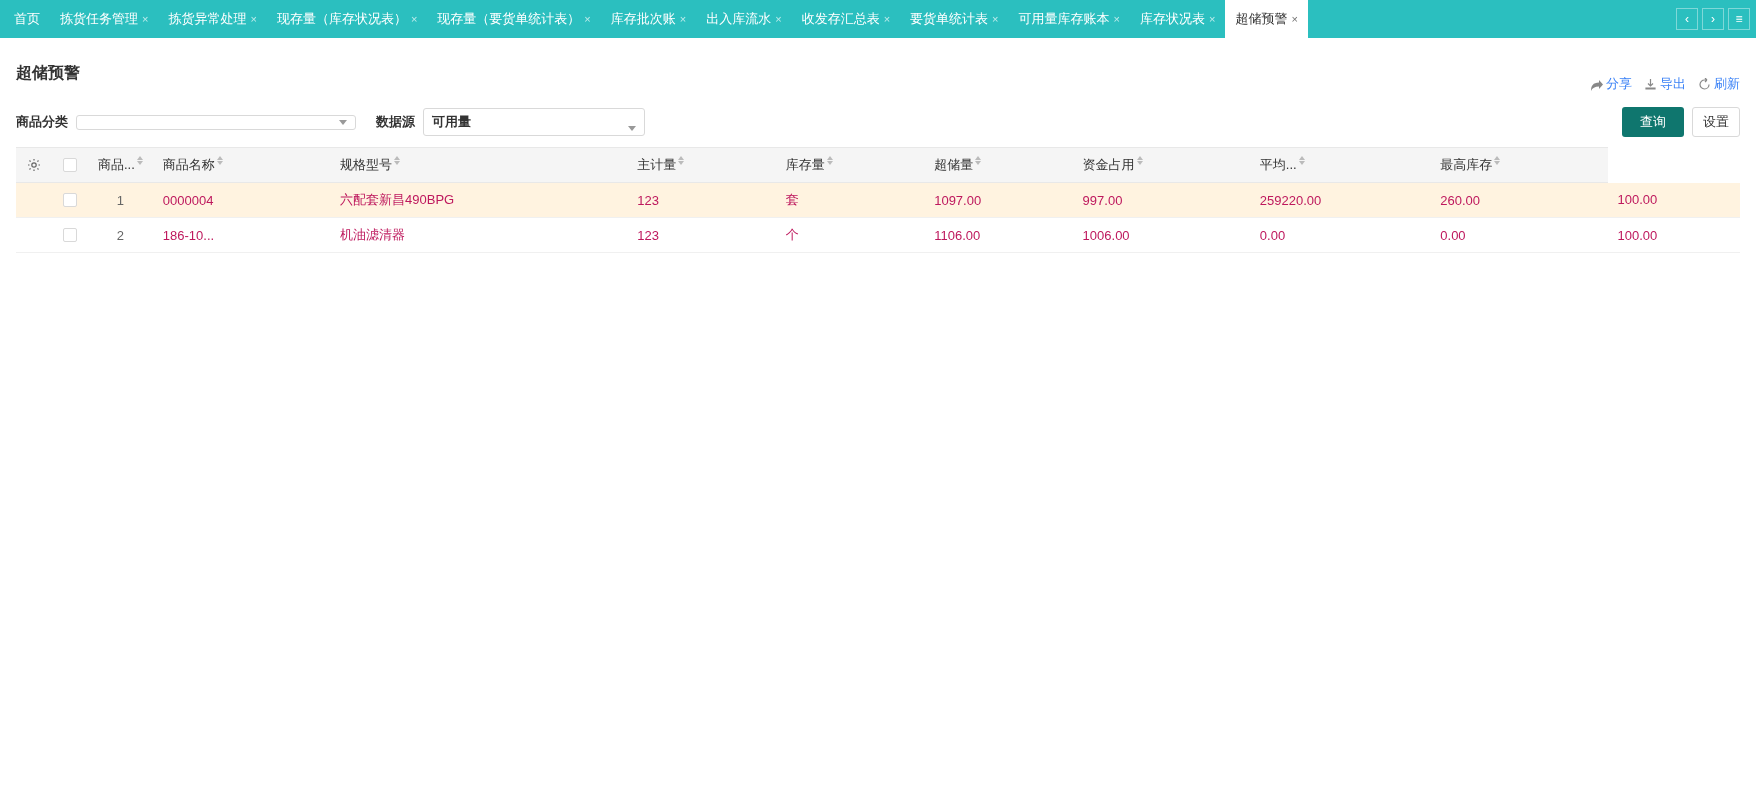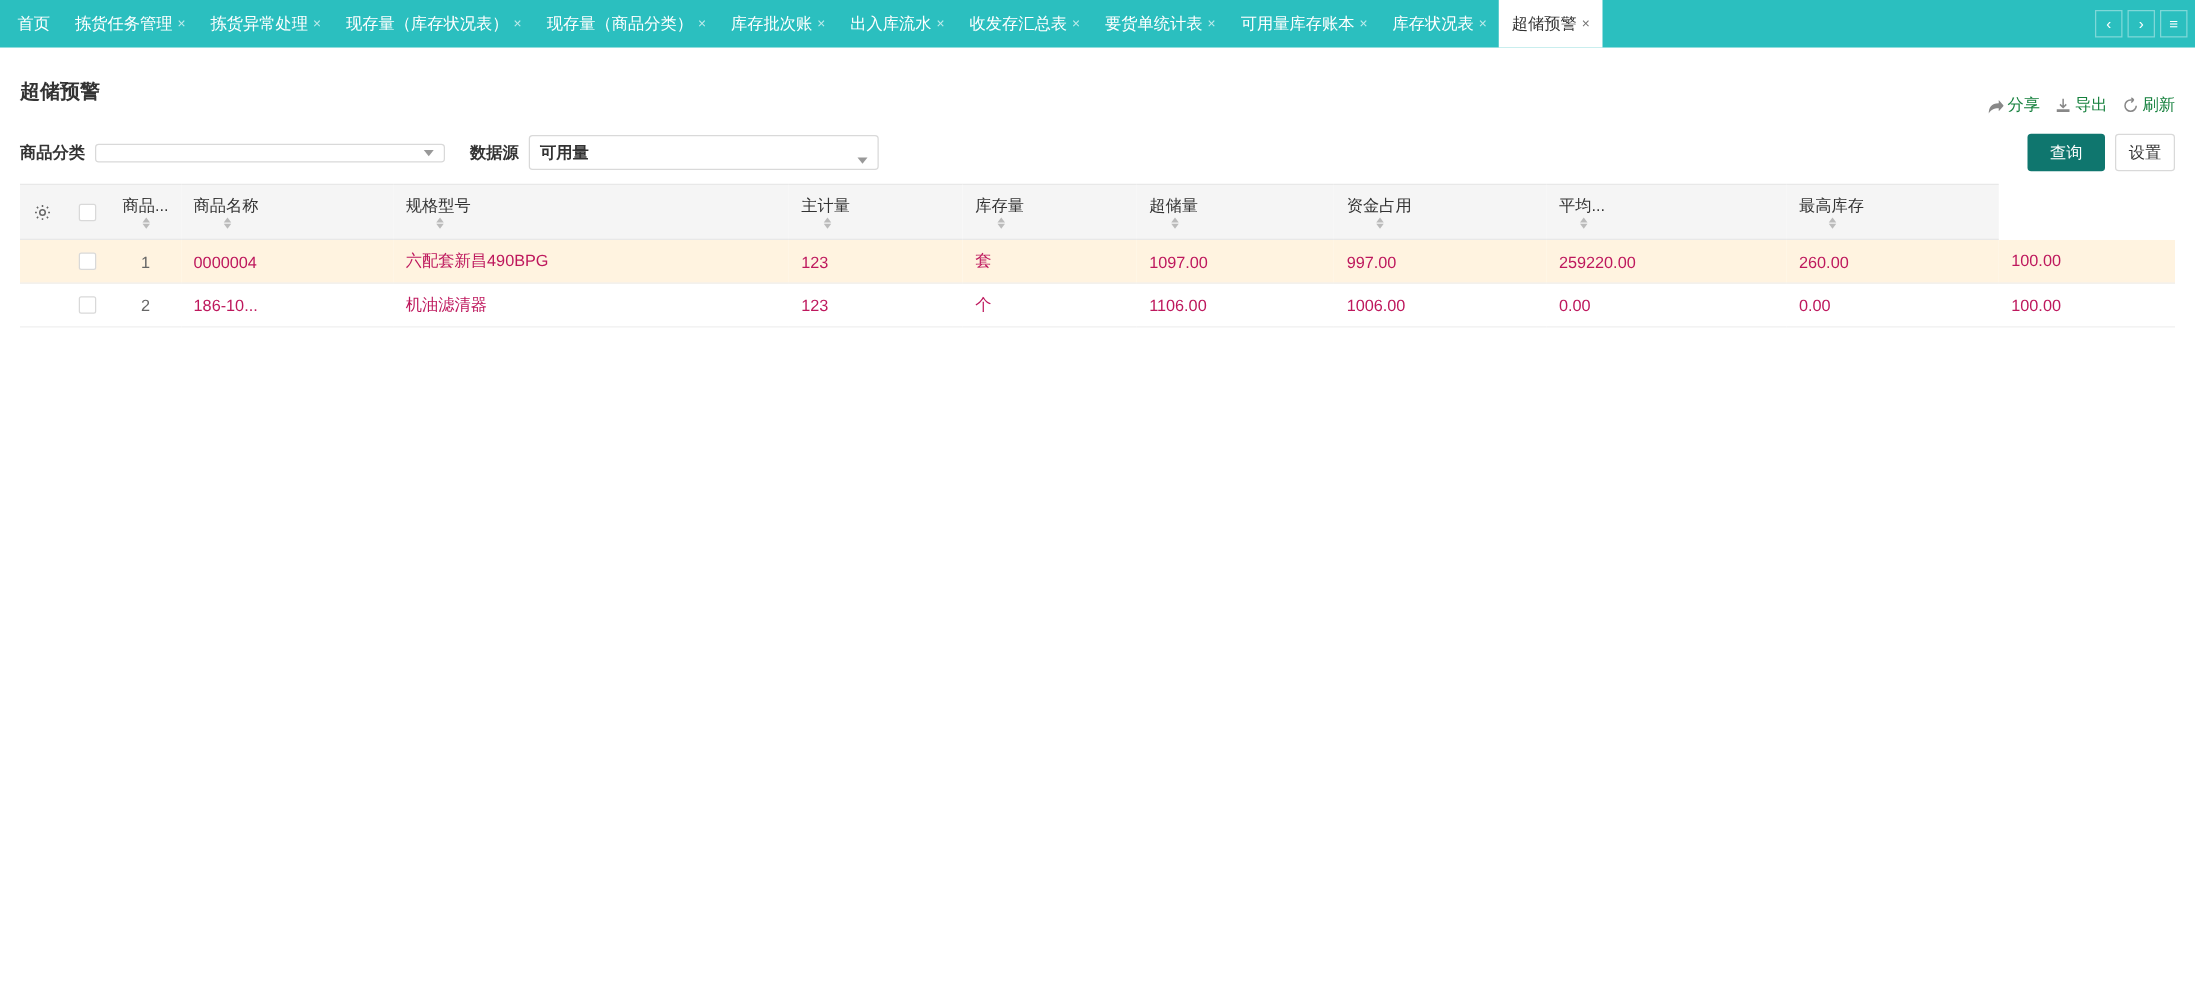--- a/index.html
+++ b/index.html
@@ -70,21 +70,21 @@
       font-weight: bold;
       color: #333;
     }
     .title-actions {
       display: flex;
       align-items: center;
       gap: 12px;
     }
     .title-action-btn {
       display: flex; align-items: center; gap: 3px;
-      color: #15803d; cursor: pointer; font-size: 13px; margin-top: 21px;
+      color: #3b82f6; cursor: pointer; font-size: 13px; margin-top: 21px;
     }
 
     
     .filter-row {
       display: flex;
       align-items: center;
       gap: 20px;
       margin-bottom: 10px;
     }
     .filter-item {
@@ -212,22 +212,21 @@
     .cb {
       width: 14px; height: 14px;
       border: 1px solid #d9d9d9;
       border-radius: 2px;
       background: #fff;
       cursor: pointer;
       display: flex; align-items: center; justify-content: center;
     }
     .th-inner {
       display: inline-flex;
-      align-items: center;
-      flex-direction: column;
+      align-items: flex-start;
     }
   </style>
 </head>
 <body>
 
 <div class="topbar">
   <div class="topbar-tab">
     <span>首页</span>
   </div>
   <div class="topbar-tab">
@@ -236,21 +235,21 @@
   </div>
   <div class="topbar-tab">
     <span>拣货异常处理</span>
     <span class="close-x">×</span>
   </div>
   <div class="topbar-tab">
     <span>现存量（库存状况表）</span>
     <span class="close-x">×</span>
   </div>
   <div class="topbar-tab">
-    <span>现存量（商品分类）</span>
+    <span>现存量（要货单统计表）</span>
     <span class="close-x">×</span>
   </div>
   <div class="topbar-tab">
     <span>库存批次账</span>
     <span class="close-x">×</span>
   </div>
   <div class="topbar-tab">
     <span>出入库流水</span>
     <span class="close-x">×</span>
   </div>
@@ -309,21 +308,21 @@
   <div class="filter-row">
     <div class="filter-item">
       <span class="filter-label">商品分类</span>
       <div class="filter-select" style="width:280px;">
         <span class="filter-select-text"></span>
         <span class="chevron-down"></span>
       </div>
     </div>
     <div class="filter-item">
       <span class="filter-label">数据源</span>
-      <div class="filter-select" style="width:280px;align-items:flex-end;">
+      <div class="filter-select" style="width:222px;align-items:flex-end;">
         <span class="filter-select-value">可用量</span>
         <span class="chevron-down"></span>
       </div>
     </div>
     <div class="filter-actions">
       <button class="btn-query">查询</button>
       <button class="btn-settings">设置</button>
     </div>
   </div>
 

